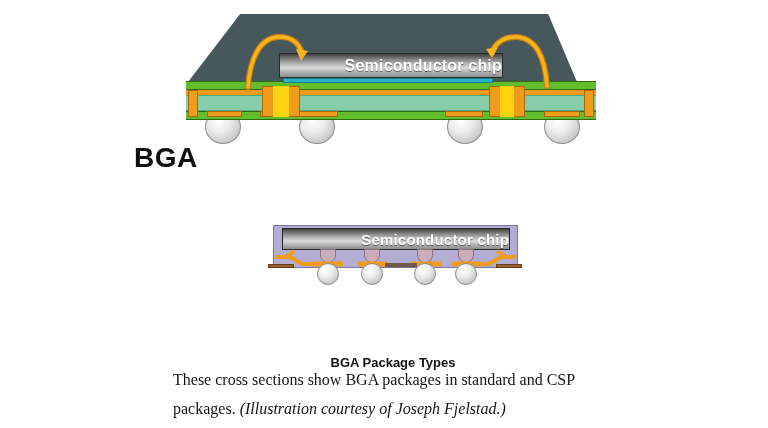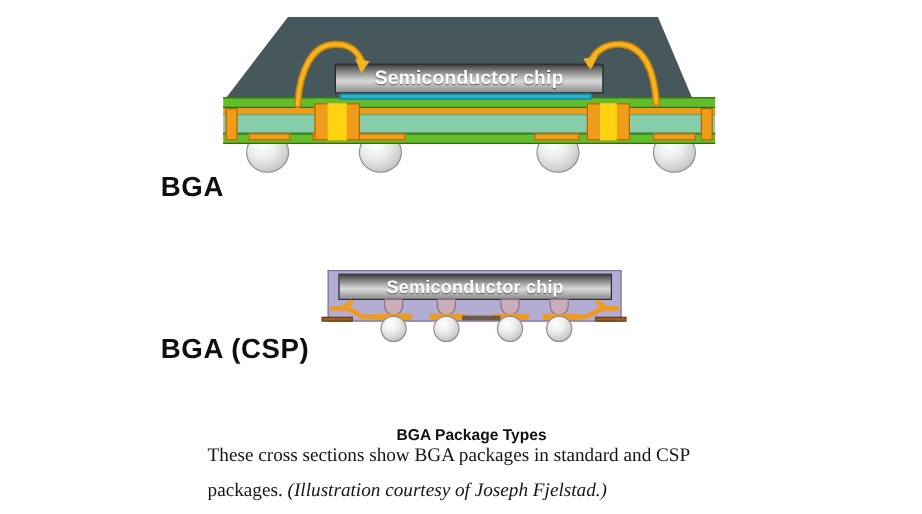--- a/index.html
+++ b/index.html
@@ -18,25 +18,25 @@
   .g-top{left:186px;top:81px;width:410px;height:9px;}
   .o-top{left:186px;top:90px;width:410px;height:5px;background:#f09c1b;}
   .mint{left:186px;top:95px;width:410px;height:16px;background:#88cdaa;
         border-top:1px solid #55a77c;border-bottom:1px solid #55a77c;}
   .g-bot{left:186px;top:111px;width:410px;height:9px;}
   .oseg{top:111px;height:6px;background:#f09c1b;border:1px solid #a86a08;}
   .owrap{top:90px;height:27px;width:10px;background:#f09c1b;border:1px solid #a86a08;}
   .via-o{top:86px;height:31px;background:#f09c1b;border:1px solid #a86a08;}
   .via-y{top:86px;height:31px;background:#ffd312;}
   .chip{background:linear-gradient(180deg,#3f3f3f 0%,#6f6f6f 16%,#bbbbbb 45%,#d9d9d9 60%,#a8a8a8 85%,#8d8d8d 100%);
-        border:1px solid #2a2a2a;color:#ffffff;font-weight:bold;text-align:center;
+        border:1px solid #2a2a2a;color:#ffffff;font-weight:bold;text-align:right;
         text-shadow:0 1px 1px rgba(0,0,0,.55);letter-spacing:.2px;}
   .chip-bga{left:279px;top:53px;width:224px;height:25px;font-size:16px;line-height:24px;}
   .die{left:283px;top:78px;width:210px;height:5px;background:#2ab2c8;border:1px solid #17808f;}
-  .dlabel{color:#0f0f0f;font-weight:bold;font-size:23px;letter-spacing:0.5px;}
+  .dlabel{color:#0f0f0f;font-weight:bold;font-size:28px;letter-spacing:0.5px;}
 
   
   .csp-body{left:273px;top:225px;width:245px;height:43px;background:#b4add3;border:1px solid #7b74a0;}
   .chip-csp{left:282px;top:228px;width:228px;height:22px;font-size:15px;line-height:21px;}
   .bump{top:249px;width:16px;height:14px;background:#c9adbd;border:1px solid #8f7080;
         border-radius:0 0 8px 8px;}
   .tab{height:4px;background:#9a5f2a;border:1px solid #6d3f16;}
   .tab-mid{height:4px;background:#6f5a49;}
   .ball-csp{width:22px;height:22px;top:263px;}
 
@@ -122,19 +122,18 @@
 
   <div class="abs tab" style="left:268px;top:264px;width:26px;"></div>
   <div class="abs tab" style="left:496px;top:264px;width:26px;"></div>
   <div class="abs tab-mid" style="left:385px;top:263px;width:32px;"></div>
 
   <div class="abs ball ball-csp" style="left:317px;"></div>
   <div class="abs ball ball-csp" style="left:361px;"></div>
   <div class="abs ball ball-csp" style="left:414px;"></div>
   <div class="abs ball ball-csp" style="left:455px;"></div>
 
-  <div class="abs dlabel" style="left:134px;top:277px;">BGA (CSP)</div>
 
   <div class="abs cap-title">BGA Package Types</div>
   <div class="abs cap-body cap-line1">These cross sections show BGA packages in standard and CSP</div>
   <div class="abs cap-body cap-line2"><span>packages. </span><span class="ital">(Illustration courtesy of Joseph Fjelstad.)</span></div>
 
 </div>
 
 </body></html>

